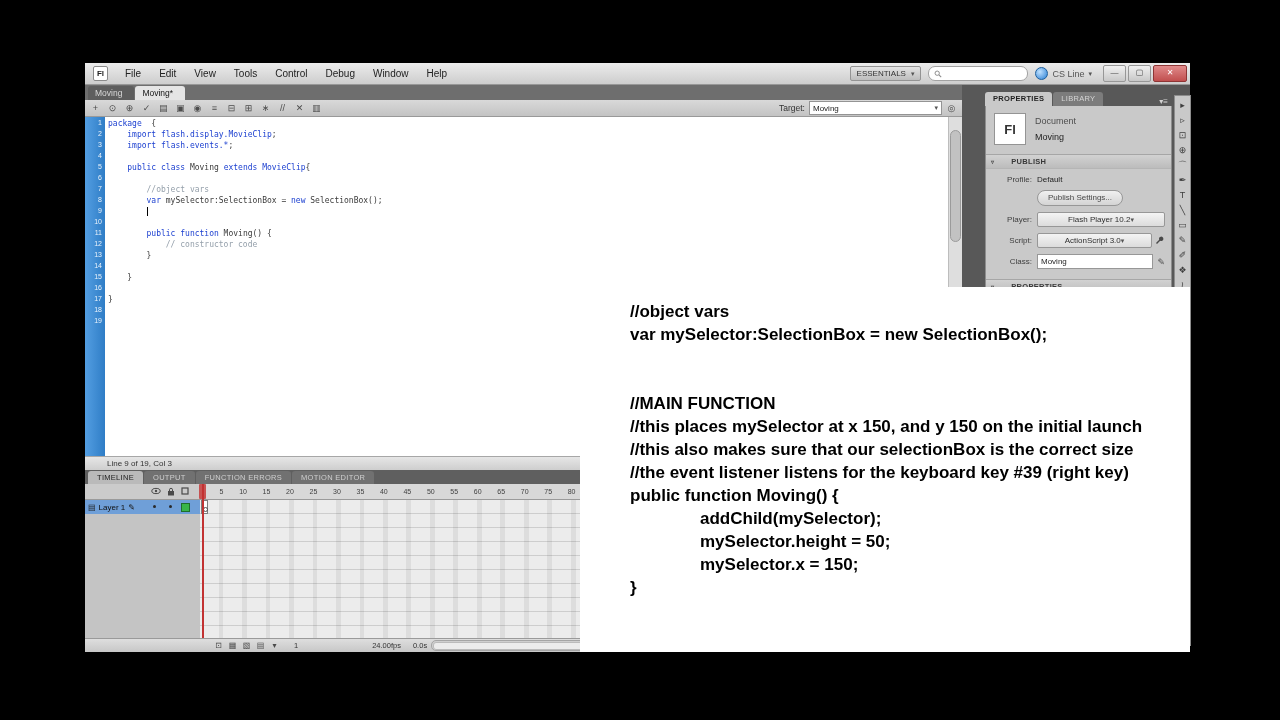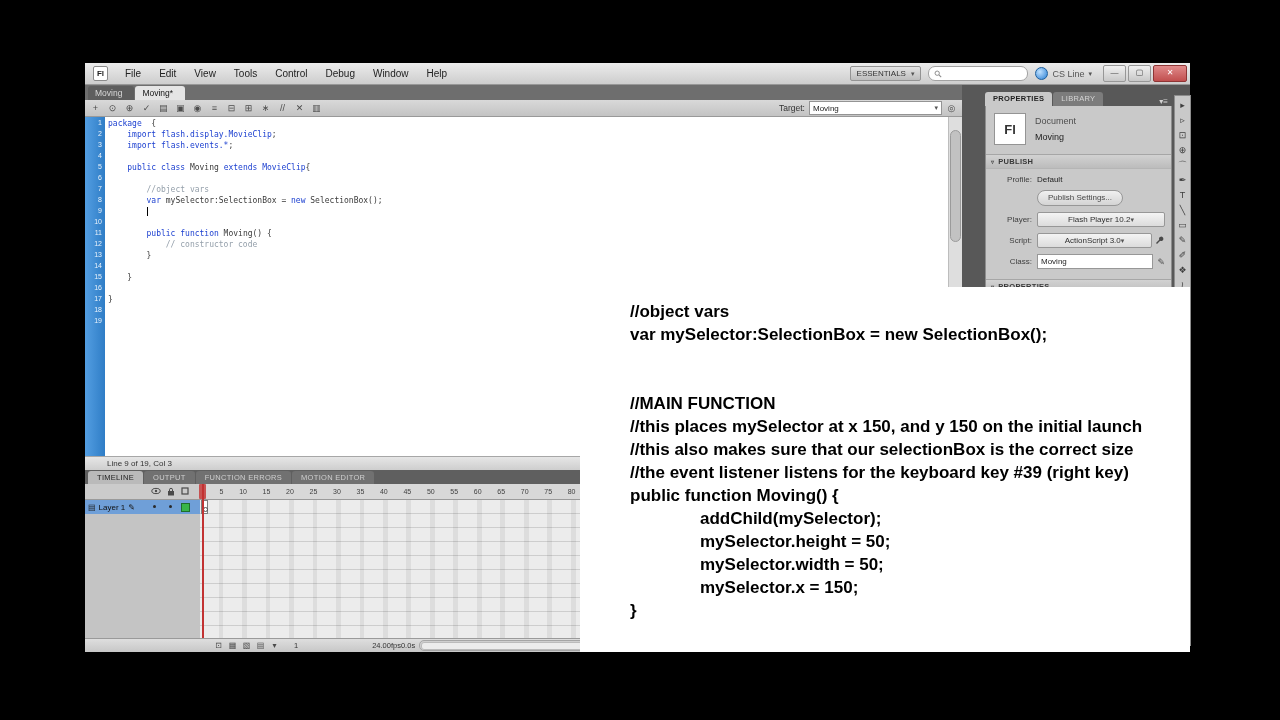--- a/index.html
+++ b/index.html
@@ -87,39 +87,39 @@
      background-image:repeating-linear-gradient(180deg,rgba(0,0,0,0) 0 13px,rgba(0,0,0,.13) 13px 14px),
                       repeating-linear-gradient(90deg,#ececec 0 18.7px,#dddddd 18.7px 23.47px);}
   .kf{position:absolute;left:1px;top:16px;width:5px;height:12px;background:#fff;border:1px solid #7d7d7d;}
   .kf:after{content:"";position:absolute;left:0.5px;bottom:1px;width:3px;height:3px;border:1px solid #555;border-radius:50%;}
   .playhead{position:absolute;left:117px;top:0;bottom:0;width:1.5px;background:#c23232;}
   .ph-cap{position:absolute;left:114px;top:0;width:7px;height:15px;background:rgba(198,60,60,.85);border-radius:1px;}
   .tl-bottom{position:absolute;left:0;right:0;bottom:0;height:13px;background:linear-gradient(#dedede,#c7c7c7);
              border-top:1px solid #9a9a9a;display:flex;align-items:center;font-size:7.5px;color:#333;}
   .ob-ic{font-size:8px;color:#4a4a4a;width:11px;text-align:center;}
   .tl-spacer{width:128px;flex:none;}
-  .tl-num{margin-left:14px;} .tl-fps{margin-left:74px;} .tl-time{margin-left:0;}
+  .tl-num{margin-left:14px;} .tl-fps{margin-left:74px;} .tl-time{margin-left:12px;}
   .hs-track{flex:1;height:9px;background:#cfcfcf;border:1px solid #a5a5a5;border-radius:5px;margin:0 4px;position:relative;}
   .hs-thumb{position:absolute;left:1px;top:1px;width:45%;height:6px;background:#ececec;border-radius:3px;border:1px solid #bbb;}
 
   
   .props{position:absolute;left:900px;top:29px;width:187px;bottom:0;}
   .props-tabrow{height:14px;display:flex;align-items:flex-end;}
   .pp-tab{height:14px;line-height:14px;font-size:7.5px;padding:0 8px;border-radius:3px 3px 0 0;
           background:#7c7c7c;color:#d5d5d5;margin-right:1px;letter-spacing:.3px;}
   .pp-tab.active{background:#c9c9c9;color:#1f1f1f;font-weight:bold;}
   .pp-menu{margin-left:auto;color:#d3d3d3;font-size:8px;padding-right:4px;}
   .props-body{position:absolute;top:14px;left:0;right:0;bottom:0;background:#c9c9c9;border:1px solid #8d8d8d;
               border-top:none;box-sizing:border-box;padding:0 6px;overflow:hidden;}
   .doc-id{display:flex;gap:9px;align-items:center;margin:7px 2px 9px;}
   .fl-big{width:30px;height:30px;background:#fff;border:1px solid #949494;display:flex;align-items:center;
           justify-content:center;font-size:13px;font-weight:bold;color:#333;flex:none;}
   .doc-type{font-size:9px;color:#4e4e4e;margin-bottom:6px;}
   .doc-name{font-size:9px;color:#1e1e1e;}
-  .sec{display:flex;align-items:center;gap:4px;height:13px;margin:6px -6px 0;padding-left:5px;
+  .sec{display:flex;align-items:center;gap:17px;height:13px;margin:6px -6px 0;padding-left:5px;
        background:linear-gradient(#d2d2d2,#bcbcbc);border-top:1px solid #a6a6a6;border-bottom:1px solid #b5b5b5;
        font-size:7.5px;font-weight:bold;color:#383838;letter-spacing:.3px;}
   .sec .tri{font-size:6px;color:#4a4a4a;}
   .prow{display:flex;align-items:center;margin-top:6px;font-size:8.5px;color:#333;}
   .plabel{width:40px;text-align:right;margin-right:5px;color:#3d3d3d;flex:none;font-size:8px;}
   .pval{font-size:8px;color:#222;}
   .pbtn{height:14px;line-height:13px;border:1px solid #979797;border-radius:8px;
         background:linear-gradient(#f0f0f0,#d4d4d4);font-size:8px;color:#4a4a4a;padding:0 10px;}
   .pselect{flex:1;height:13px;background:linear-gradient(#f4f4f4,#dcdcdc);border:1px solid #979797;border-radius:2px;
            font-size:8px;color:#2e2e2e;display:flex;align-items:center;justify-content:center;padding:0 3px;}
@@ -512,21 +512,20 @@
         <div class="ov-line">//this also makes sure that our selectionBox is the correct size</div>
 
         <div class="ov-line">//the event listener listens for the keyboard key #39 (right key)</div>
 
         <div class="ov-line">public function Moving() {</div>
 
         <div class="ov-line ind1">addChild(mySelector);</div>
 
         <div class="ov-line ind1">mySelector.height = 50;</div>
 
-        <div class="ov-line ind1">mySelector.width = 50;</div>
 
         <div class="ov-line ind1">mySelector.x = 150;</div>
 
 
         <div class="ov-line">}</div>
 
     </div>
 
   </div>
 </div>

